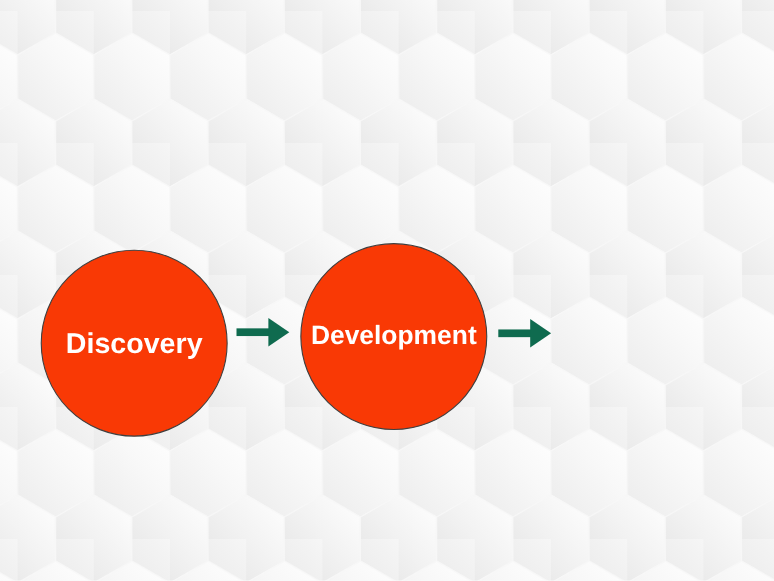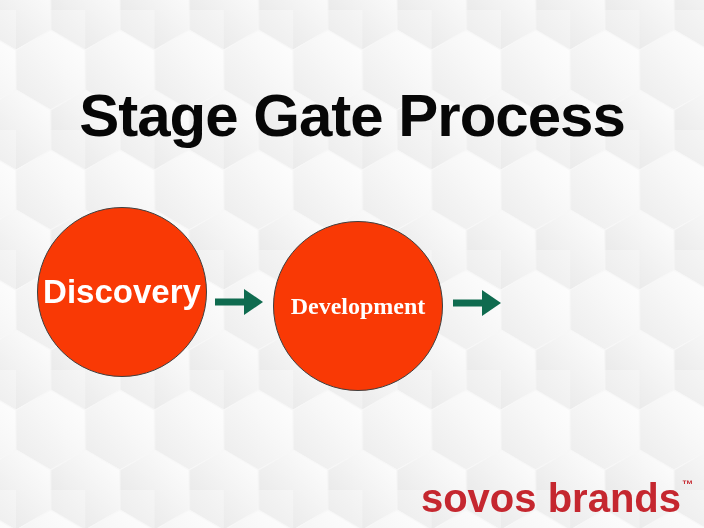--- a/index.html
+++ b/index.html
@@ -15,22 +15,22 @@
     line-height:1.05;color:var(--title-text,#070707);
   }
   .stage{
     position:absolute;border-radius:50%;
     background:var(--stage-fill,#F93905);
     border:1px solid var(--stage-border,#3f3f3f);
     display:flex;align-items:center;justify-content:center;
     color:var(--stage-text,#ffffff);font-weight:700;white-space:nowrap;
     box-sizing:border-box;
   }
-  .c1{left:37px;top:207px;width:170px;height:170px;font-size:33px;}
-  .c2{left:273px;top:221px;width:170px;height:170px;font-size:24px;font-family:Liberation Serif, serif;}
+  .c1{left:37px;top:227px;width:170px;height:170px;font-size:26px;}
+  .c2{left:273px;top:221px;width:170px;height:170px;font-size:24px;}
   .c3{left:508px;top:219px;width:166px;height:166px;font-size:18px;}
   .arrow{position:absolute;color:var(--arrow-green,#0F6B4F);}
   .a1{left:214px;top:288px;}
   .a2{left:452px;top:289px;}
   .brand{
     position:absolute;right:12px;bottom:10px;line-height:1;
     color:var(--brand-red,#C5272F);font-size:40px;font-weight:700;
     letter-spacing:0px;white-space:nowrap;
   }
   .brand .tm{
@@ -61,38 +61,34 @@
           <path fill="url(#hexgradB)" d="M34.64,20 L69.28,40 L69.28,80 L34.64,100 L0,80 L0,40 Z"></path>
           <path fill="url(#hexgradA)" d="M0,80 L34.64,100 L34.64,140 L0,160 L-34.64,140 L-34.64,100 Z"></path>
           <path fill="url(#hexgradA)" d="M69.28,80 L103.92,100 L103.92,140 L69.28,160 L34.64,140 L34.64,100 Z"></path>
         </g>
       </pattern>
     </defs>
     <rect width="704" height="528" fill="#f6f6f6"></rect>
     <rect width="704" height="528" fill="url(#hexes)"></rect>
   </svg>
 
-  <h1 class="title">Stage Gate Process</h1>
 
   <div class="stage c1">
     <span>Discovery</span>
   </div>
 
   <svg class="arrow a1" width="50" height="28" viewBox="0 0 50 28" aria-hidden="true">
     <rect x="1" y="10.5" width="31" height="7" fill="currentColor"></rect>
     <polygon points="30,1 49,14 30,27" fill="currentColor"></polygon>
   </svg>
 
   <div class="stage c2">
     <span>Development</span>
   </div>
 
   <svg class="arrow a2" width="50" height="28" viewBox="0 0 50 28" aria-hidden="true">
     <rect x="1" y="10.5" width="31" height="7" fill="currentColor"></rect>
     <polygon points="30,1 49,14 30,27" fill="currentColor"></polygon>
   </svg>
 
 
-  <div class="brand">
-    <span>sovos brands</span><span class="tm">™</span>
-  </div>
 
 </div>
 
 </body></html>

